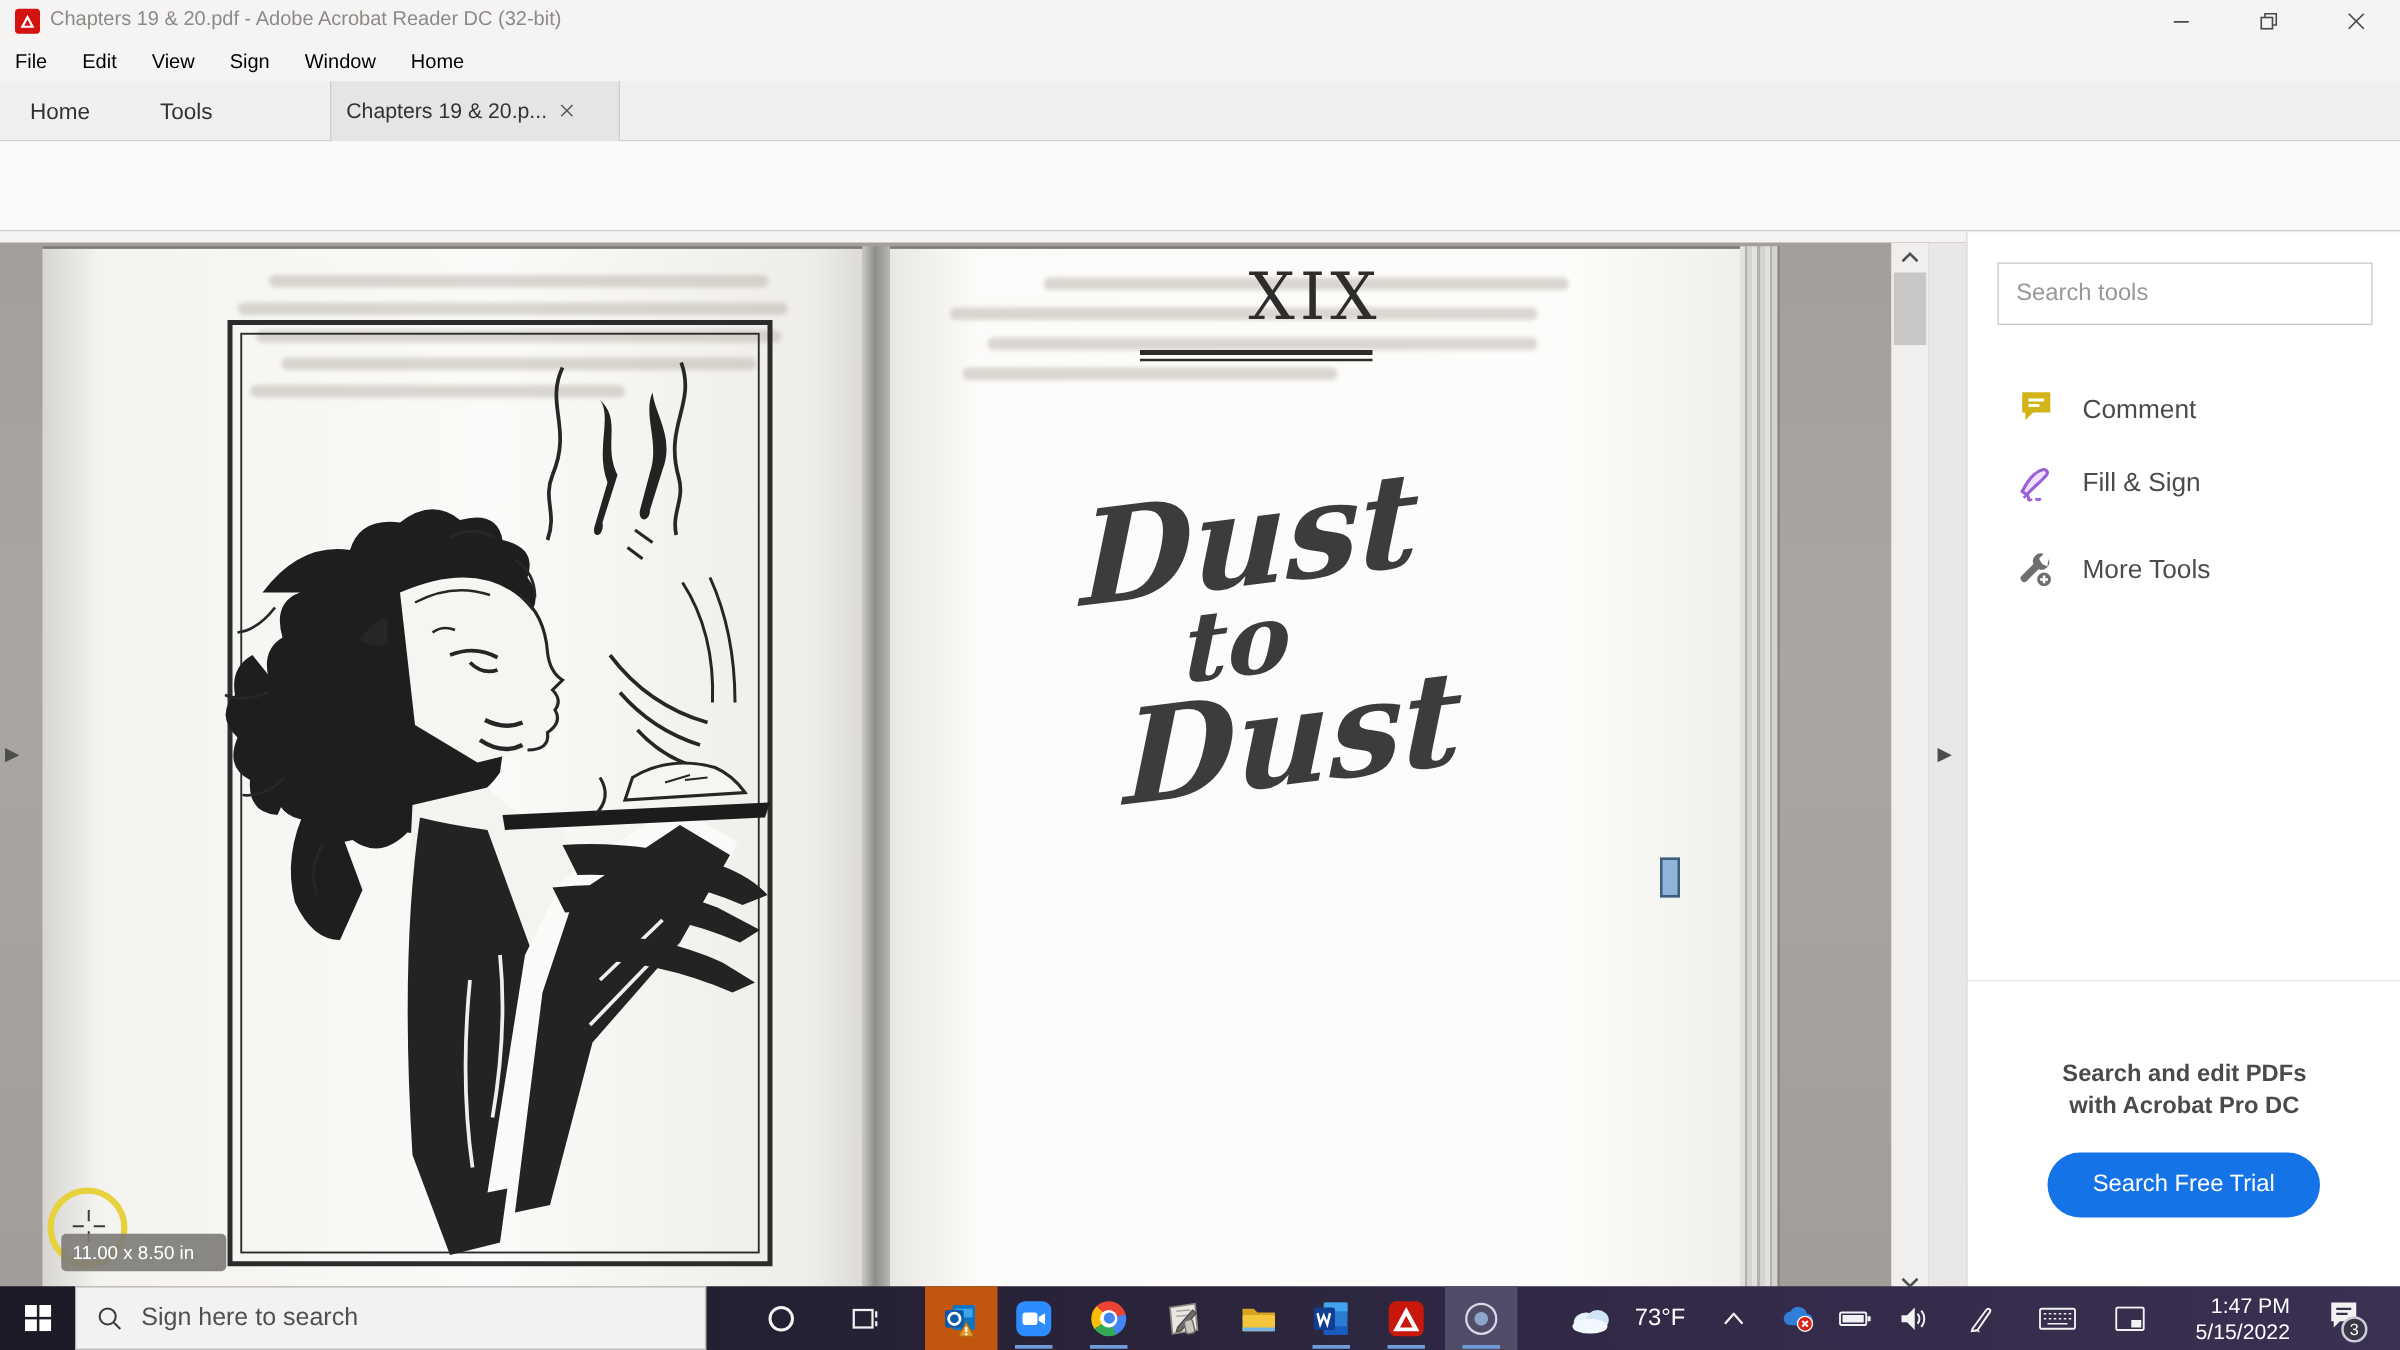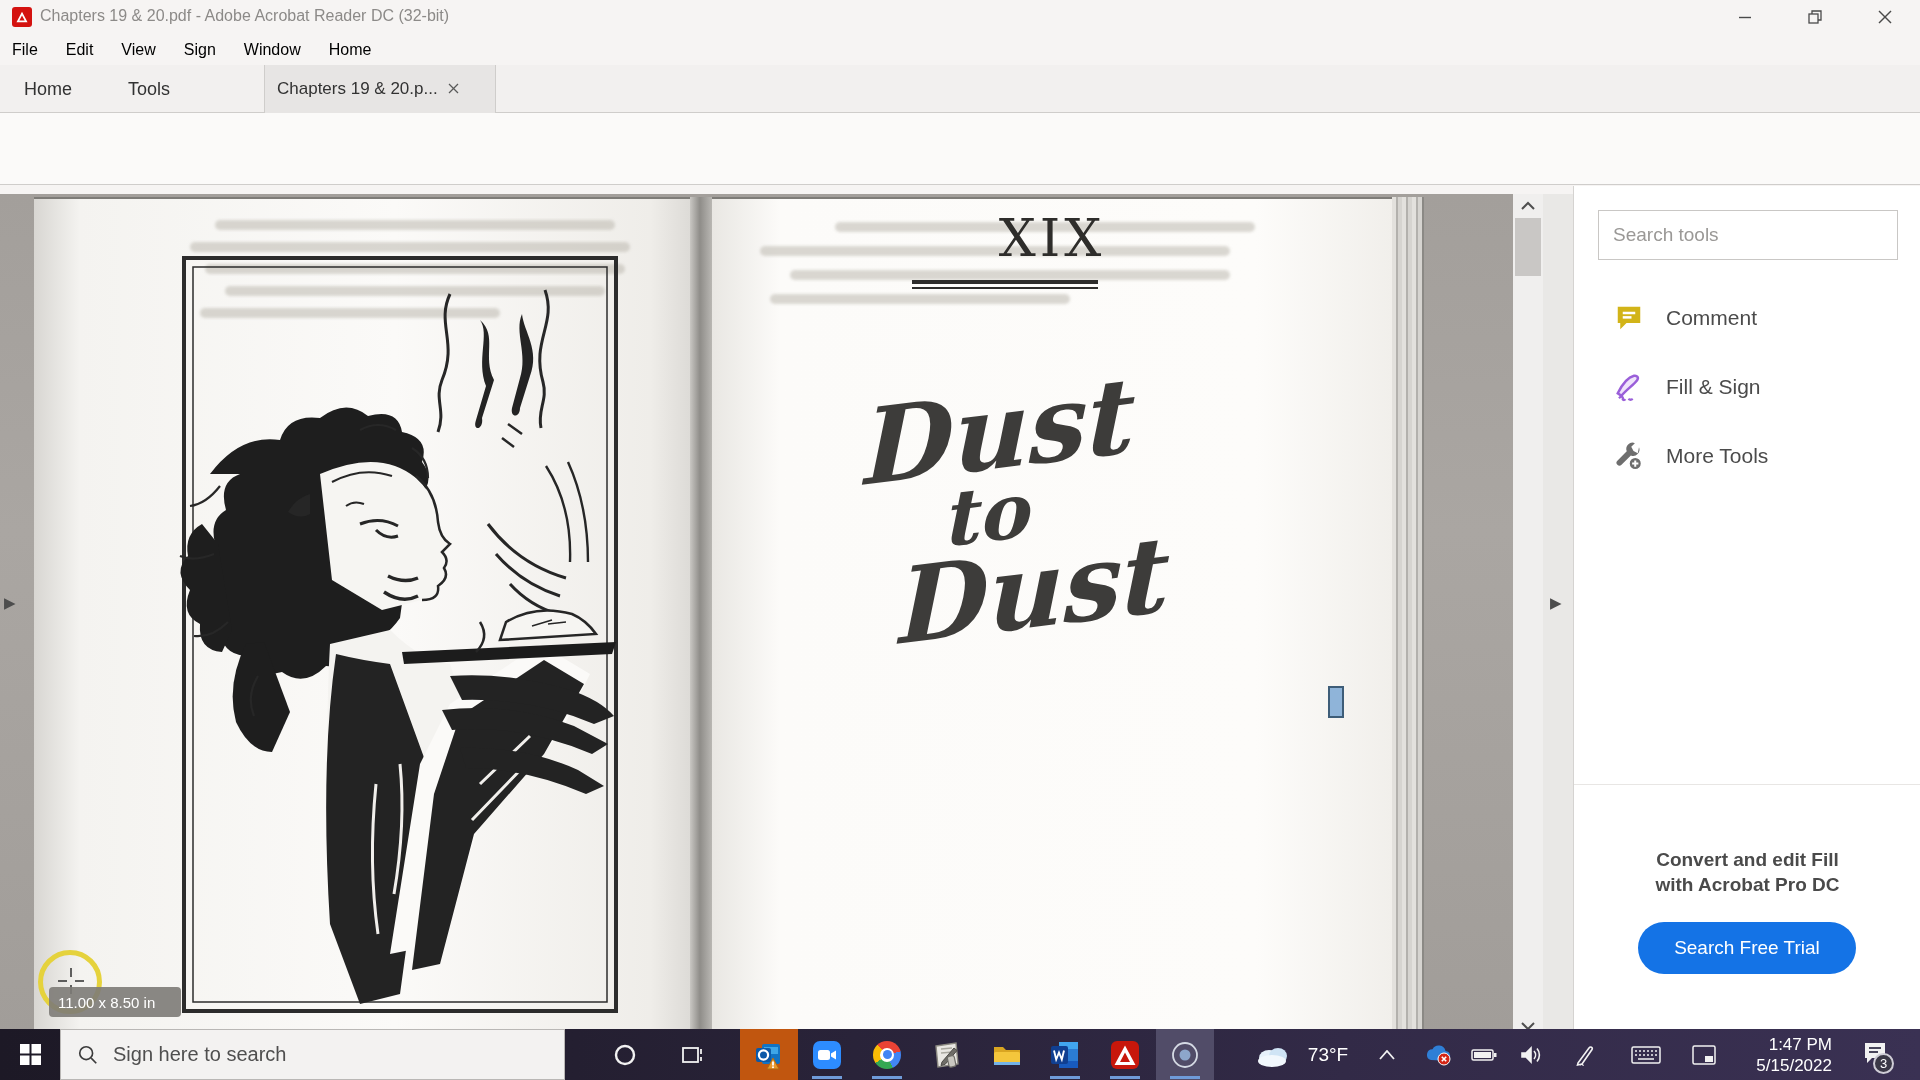--- a/index.html
+++ b/index.html
@@ -369,21 +369,21 @@
         <line x1="0" y1="13" x2="9" y2="13"></line>
         <line x1="17" y1="13" x2="26" y2="13"></line>
       </svg>
     <div id="size-tip">
         <span>11.00 x 8.50 in</span>
       </div>
   </div>
 
   <div id="sidebar">
     <input id="search-tools" placeholder="Search tools" style="">
-    <div class="side-item" style="top:110px;">
+    <div class="side-item" style="top:110px;align-items:flex-end;">
       <svg width="30" height="30" viewBox="0 0 24 24">
           <path fill="#d2b418" d="M3 3 h18 v13 h-11 l-5 5 v-5 h-2 z"></path>
           <line x1="7" y1="8" x2="17" y2="8" stroke="#fff" stroke-width="2"></line>
           <line x1="7" y1="11.5" x2="14" y2="11.5" stroke="#fff" stroke-width="2"></line>
         </svg>
       <span class="lbl">Comment</span>
     </div>
     <div class="side-item" style="top:179px;">
       <svg width="30" height="30" viewBox="0 0 24 24" fill="none" stroke="#9a5fd9" stroke-width="2">
           <path d="M3 17 C7 9 12 4 16 3 c2.5-.5 4 1.5 2.5 3.5 C15 11 10 14 6 19 z" fill="#efe3fb"></path>
@@ -393,21 +393,21 @@
     </div>
     <div class="side-item" style="top:248px;">
       <svg width="30" height="30" viewBox="0 0 24 24">
           <path fill="#6e6e6e" d="M20 5 a5 5 0 0 1 -6.5 6.5 L6 19 a2.3 2.3 0 0 1 -3.3 -3.3 L10.2 8.2 A5 5 0 0 1 16.7 1.7 L13.8 4.6 l1.8 3.4 3.4 1.8 z"></path>
           <circle cx="17" cy="18" r="5" fill="#6e6e6e" stroke="#fff" stroke-width="1.2"></circle>
           <path d="M17 15.5 v5 M14.5 18 h5" stroke="#fff" stroke-width="1.6"></path>
         </svg>
       <span class="lbl">More Tools</span>
     </div>
     <div id="promo">
-      <div class="p-line">Convert and edit Fill</div>
+      <div class="p-line">Search and edit PDFs</div>
       <div class="p-line">with Acrobat Pro DC</div>
     </div>
     <button id="start-trial">Search Free Trial</button>
   </div>
 
   <div id="taskbar"></div>
 
   <div class="tb-abs" style="left:0; width:60px;">
     <svg width="21" height="21" viewBox="0 0 21 21">
         <rect x="0" y="0" width="9.5" height="9.5" fill="#fff"></rect>

